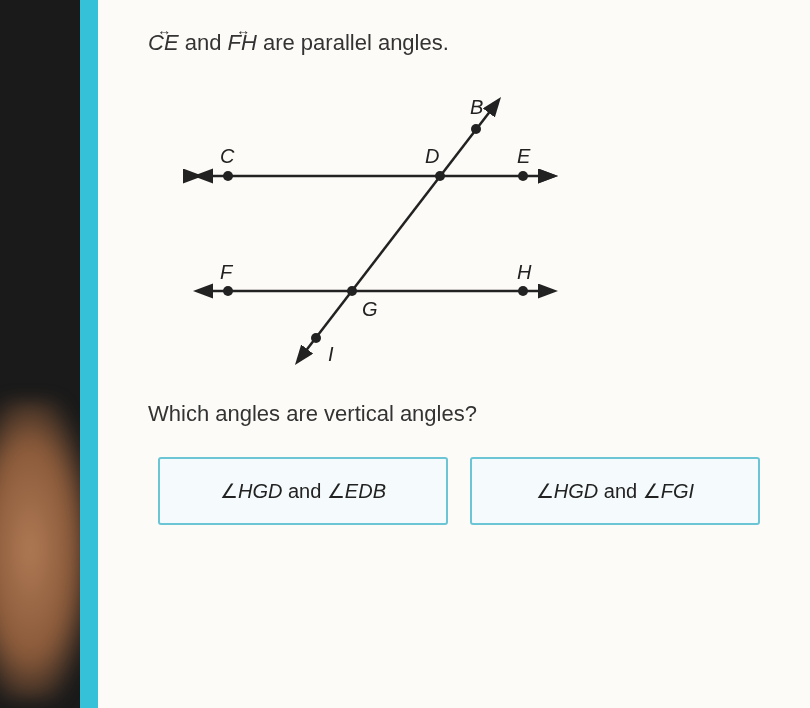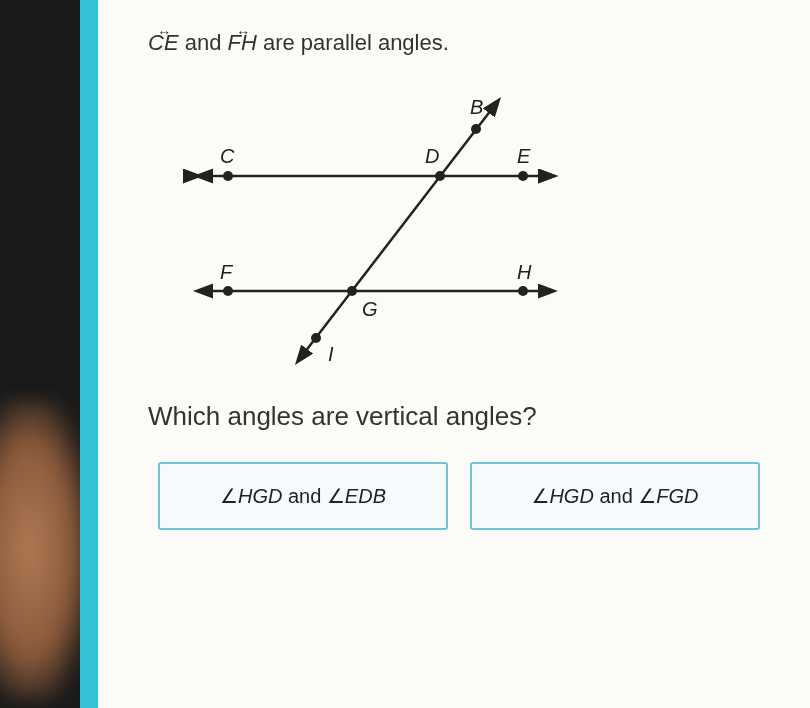--- a/index.html
+++ b/index.html
@@ -60,21 +60,21 @@
       letter-spacing: -2px;
     }
     .no-italic { font-style: normal; }
     .diagram-wrap {
       width: 430px;
       height: 300px;
       margin: 10px 0 20px 20px;
     }
     .diagram-wrap svg { display: block; }
     .question {
-      font-size: 26px;
+      font-size: 22px;
       color: #333;
       margin: 18px 0 30px 0;
     }
     .choices {
       display: grid;
       grid-template-columns: 1fr 1fr;
       gap: 20px 22px;
       padding: 0 10px;
     }
     .choice {
@@ -149,17 +149,17 @@
     </svg>
   </div>
 
   <p class="question">Which angles are vertical angles?</p>
 
   <div class="choices">
     <button class="choice">
       <span class="angle">∠</span><span>HGD</span><span class="no-italic"> and </span><span class="angle">∠</span><span>EDB</span>
     </button>
     <button class="choice">
-      <span class="angle">∠</span><span>HGD</span><span class="no-italic"> and </span><span class="angle">∠</span><span>FGD</span>
+      <span class="angle">∠</span><span>HGD</span><span class="no-italic"> and </span><span class="angle">∠</span><span>FGI</span>
     </button>
   </div>
 
 </div>
 
 </body></html>

